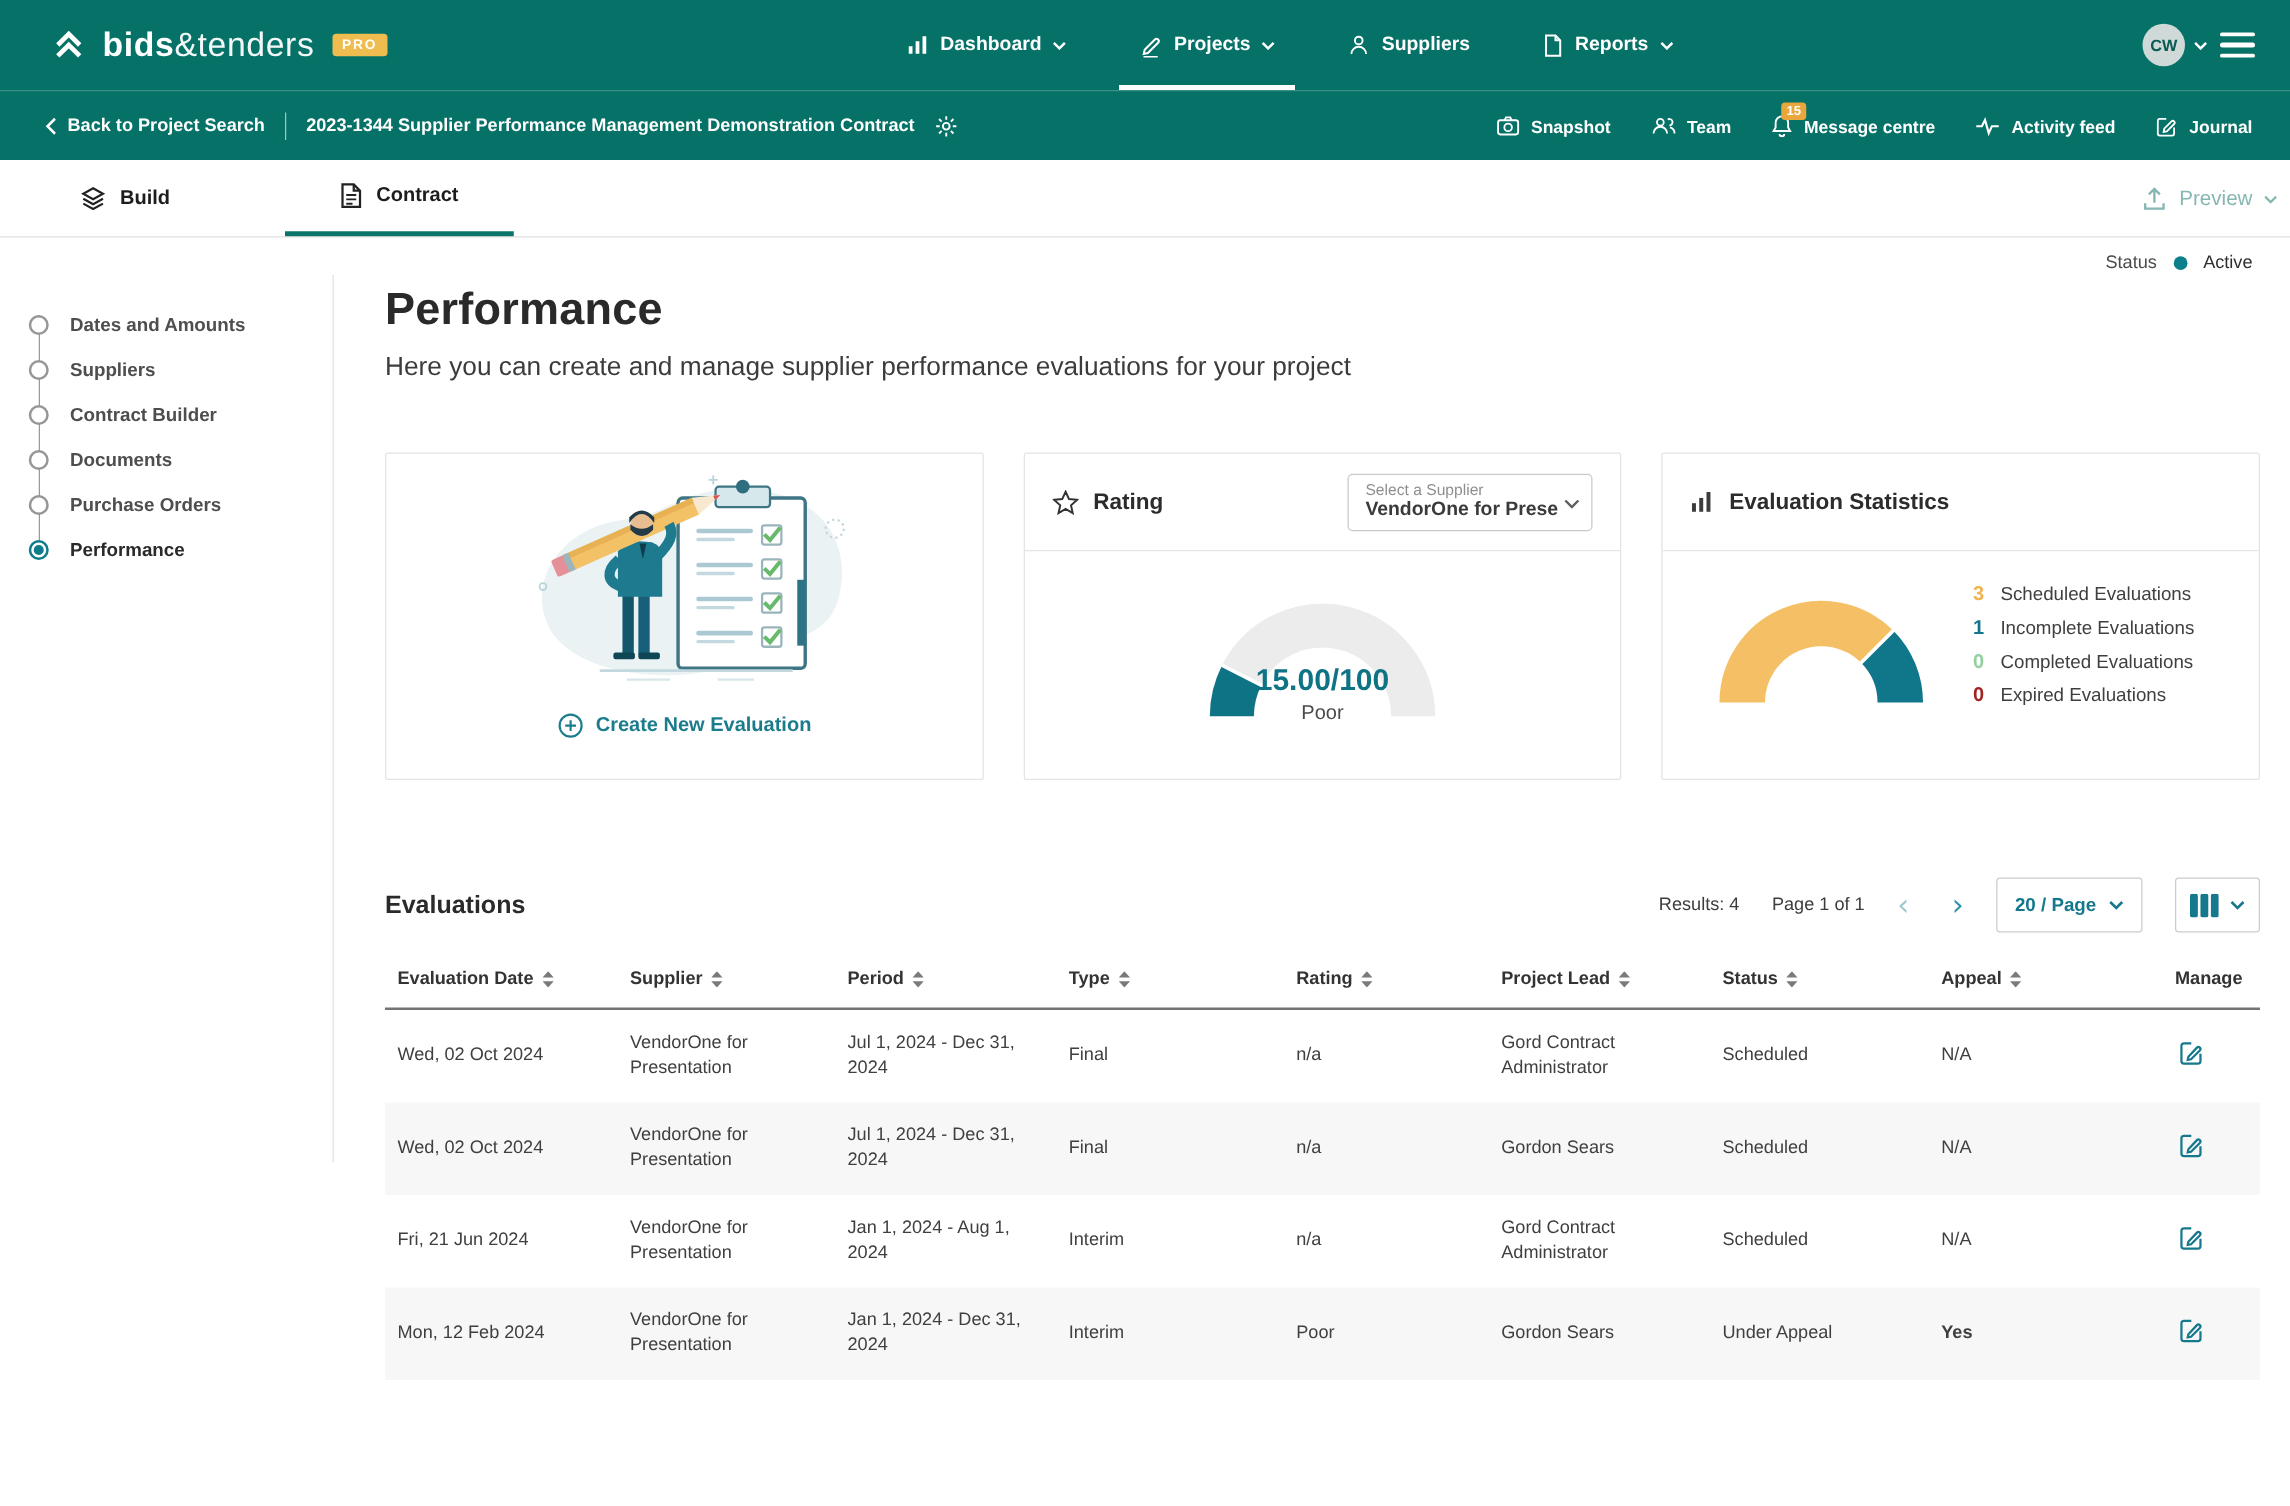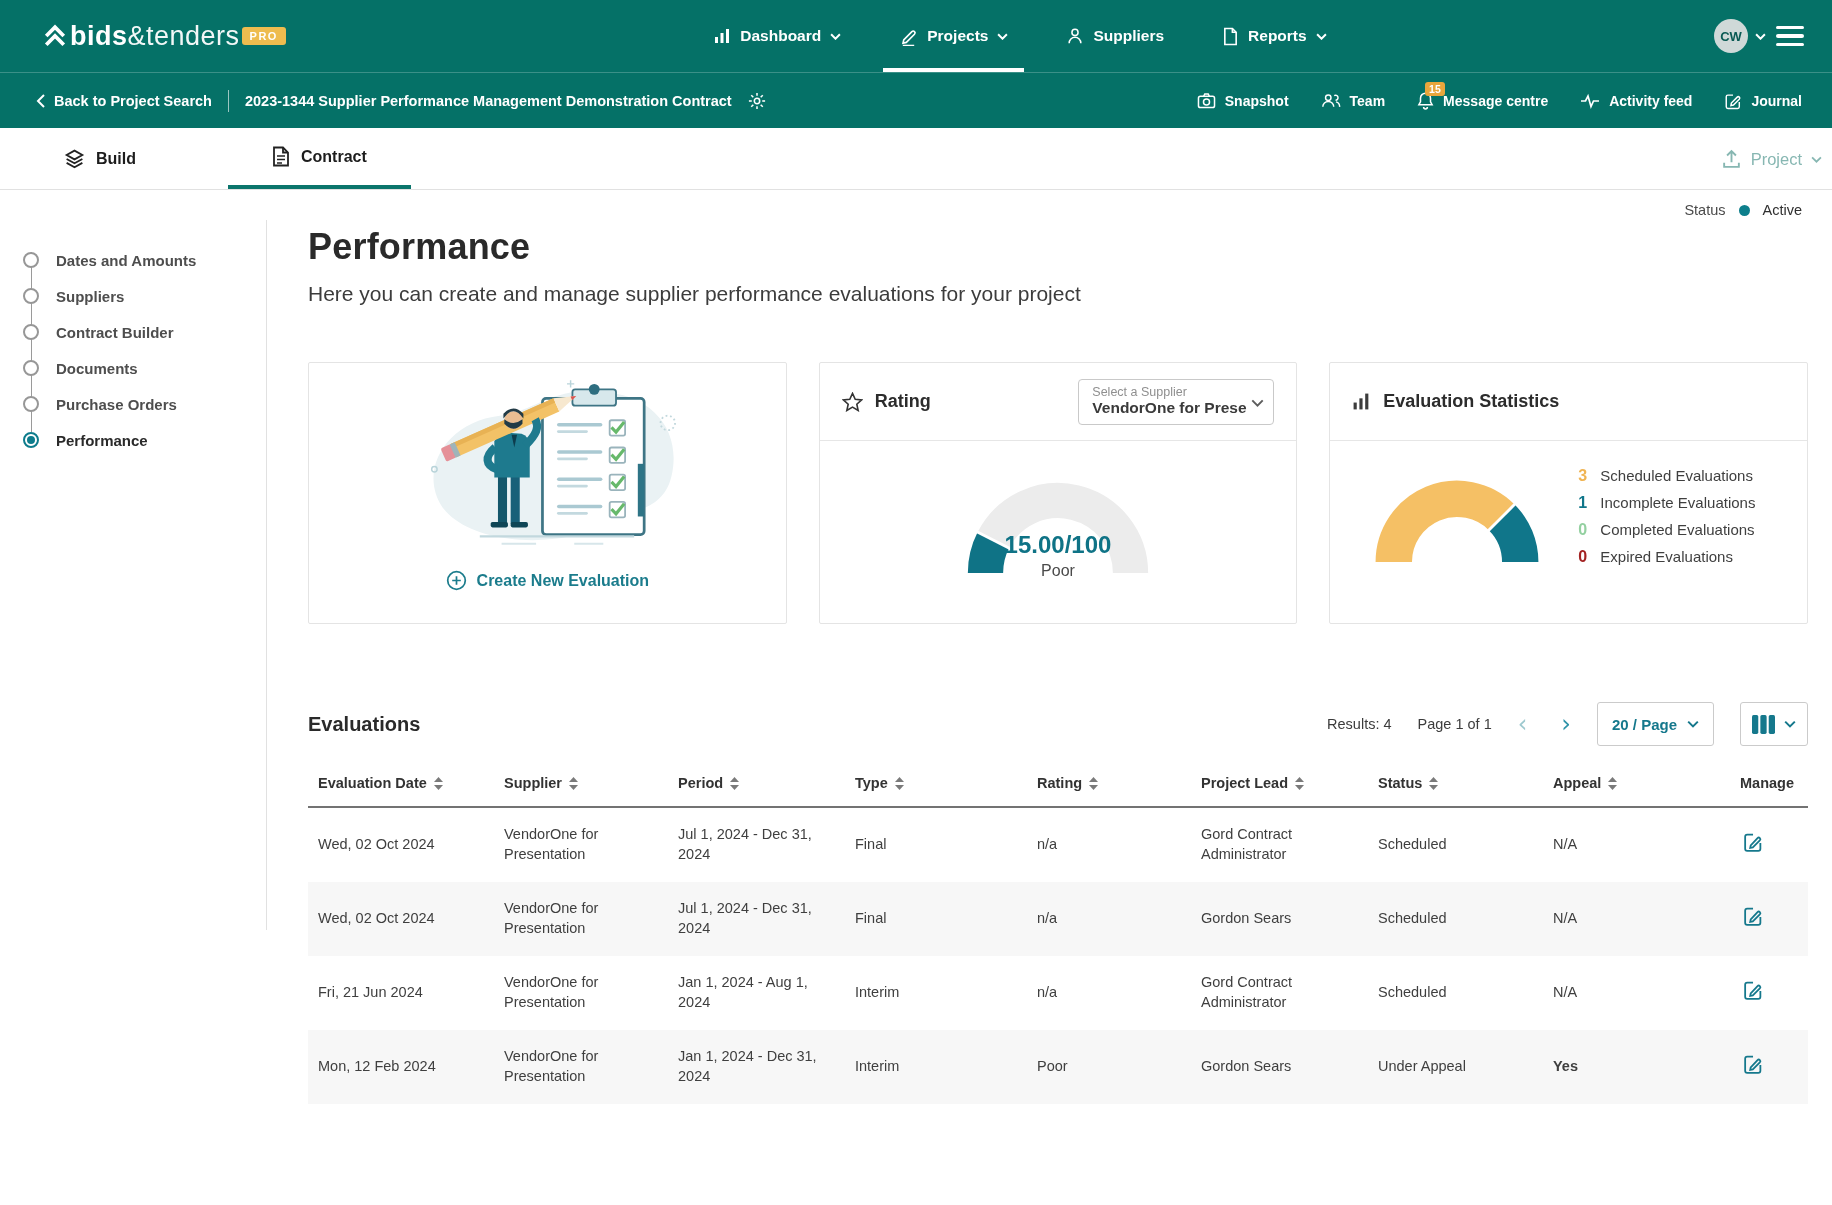--- a/index.html
+++ b/index.html
@@ -2,21 +2,21 @@
 <html><head>
 <meta charset="utf-8">
 <style>
   * { margin:0; padding:0; box-sizing:border-box; }
   html,body { background:#fff; }
   body { width:1832px; height:1205px; font-family:"Liberation Sans", sans-serif; color:#3c3c3c; overflow:hidden; }
   svg { display:block; }
 
   
   .topbar { height:72px; background:#057167; display:flex; align-items:stretch; padding:0 28px 0 40px; }
-  .brand { display:flex; align-items:center; gap:0; }
+  .brand { display:flex; align-items:center; gap:12px; }
   .brand-text { color:#fff; font-size:27px; letter-spacing:.5px; white-space:nowrap; }
   .brand-text b { font-weight:700; }
   .brand-text span.light { font-weight:300; opacity:.95; }
   .pro-badge { background:#eebc4f; color:#fff; font-size:11px; font-weight:700; letter-spacing:1.5px; padding:3px 8px; border-radius:3px; margin-left:2px; }
   .topnav { flex:1; display:flex; justify-content:center; align-items:stretch; gap:26px; margin-left:40px; }
   .topnav-item { display:flex; align-items:center; gap:9px; color:#fff; font-size:15.5px; font-weight:600; padding:0 16px; cursor:pointer; }
   .topnav-item.active { box-shadow: inset 0 -4px 0 #fff; }
   .chev-sm { width:11px; height:7px; }
   .topbar-right { display:flex; align-items:center; }
   .avatar-wrap { display:flex; align-items:center; gap:7px; }
@@ -263,21 +263,21 @@
       <line x1="5" y1="13.5" x2="13" y2="13.5" stroke="#222" stroke-width="1.5"></line>
       <line x1="5" y1="17" x2="10" y2="17" stroke="#222" stroke-width="1.5"></line>
     </svg>
     <span>Contract</span>
   </div>
   <div class="preview">
     <svg width="21" height="21" viewBox="0 0 20 20">
       <path d="M10 12.5 V2.5 M5.8 6.2 L10 2 L14.2 6.2" fill="none" stroke="#87b7b2" stroke-width="1.8"></path>
       <path d="M3 13 v4 h14 v-4" fill="none" stroke="#87b7b2" stroke-width="1.8"></path>
     </svg>
-    <span>Project</span>
+    <span>Preview</span>
     <svg class="chev-sm" width="14" height="8" viewBox="0 0 10 6">
         <polyline points="1,1 5,5 9,1" fill="none" stroke="#87b7b2" stroke-width="1.6"></polyline>
       </svg>
   </div>
 </div>
 
 <div class="statusrow">
   <span class="lbl">Status</span>
   <span class="status-dot"></span>
   <span class="val">Active</span>

